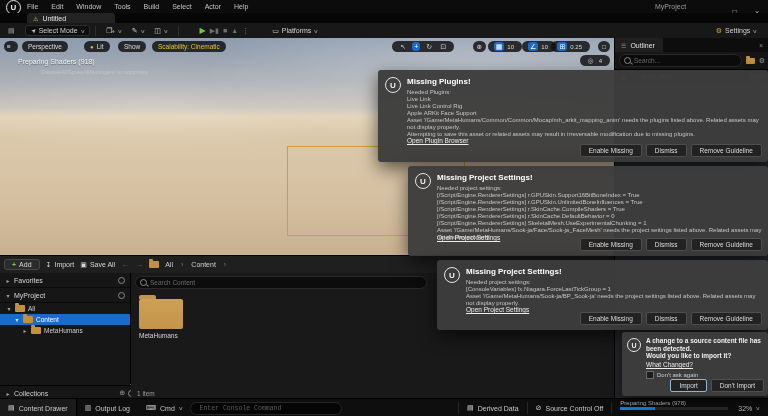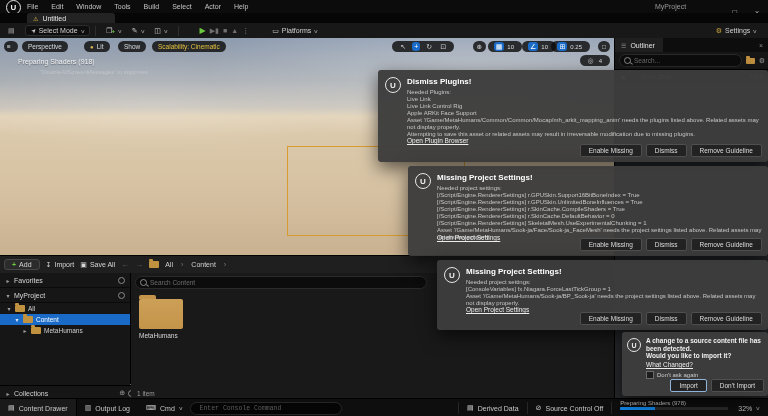--- a/index.html
+++ b/index.html
@@ -304,21 +304,21 @@
         <div class="f6" style="margin-top:3px;color:#d6d6d6;">MetaHumans</div>
       </div>
       <div class="abs f6 dim" style="left:6px;bottom:2px;">1 item</div>
     </div>
   </div>
 
   <div class="dlg" style="left:378px;top:70px;width:390px;height:92px;">
     <div class="uelogo" style="left:7px;top:7px;">
         <span>U</span>
       </div>
-    <div class="dlg-title" style="left:29px;top:7px;">Dismiss Plugins!</div>
+    <div class="dlg-title" style="left:29px;top:7px;">Missing Plugins!</div>
     <div class="dlg-lines" style="left:29px;top:19px;right:6px;">
       <div>Needed Plugins:</div>
       <div>Live Link</div>
       <div>Live Link Control Rig</div>
       <div>Apple ARKit Face Support</div>
       <div>Asset '/Game/MetaHumans/Common/Common/Mocap/mh_arkit_mapping_anim' needs the plugins listed above. Related assets may not display properly.</div>
       <div>Attempting to save this asset or related assets may result in irreversable modification due to missing plugins.</div>
     </div>
     <span class="dlg-link" style="left:29px;bottom:18px;">Open Plugin Browser</span>
     <div class="dlg-btns">

